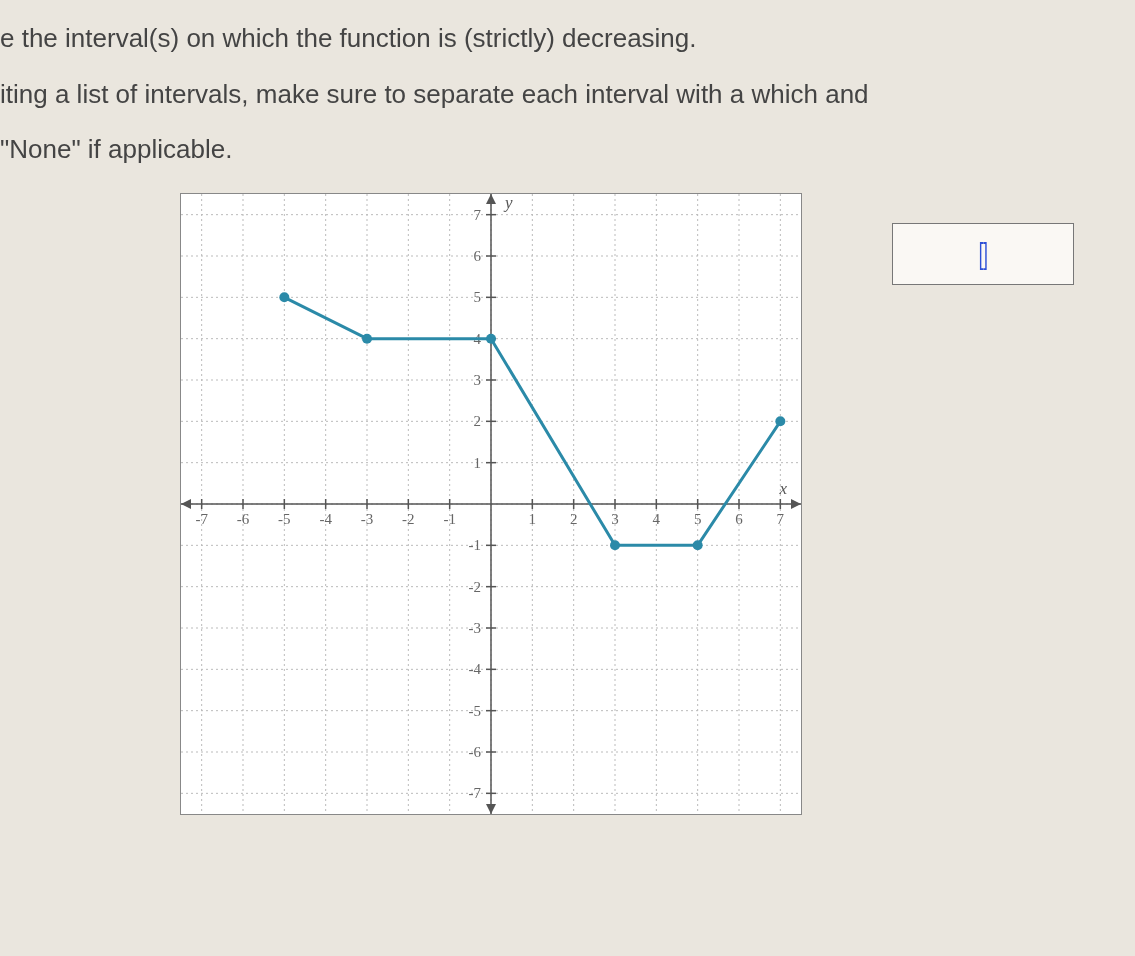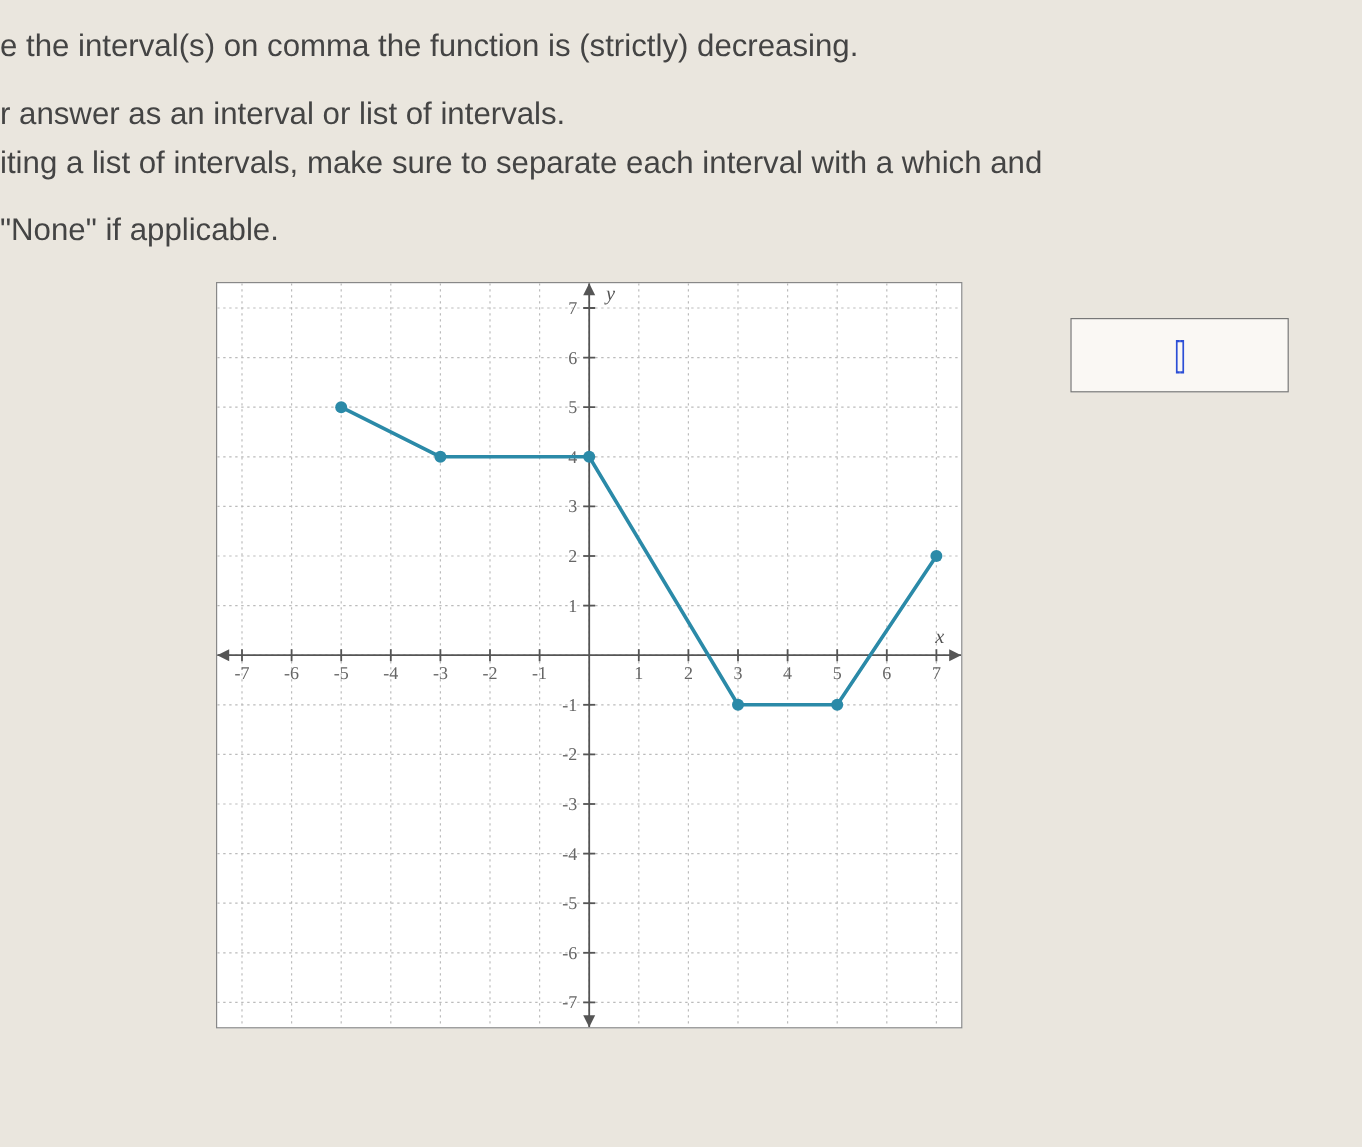--- a/index.html
+++ b/index.html
@@ -66,22 +66,21 @@
     font-family: Arial, sans-serif;
     display:inline-block;
     transform: scaleX(0.55);
   }
 </style>
 </head>
 <body>
 
 <div class="page">
 
-  <div class="qtext block1">e the interval(s) on comma the function is (strictly) decreasing.</div>
-  <div class="qtext block2">r answer as an interval or list of intervals.</div>
+  <div class="qtext block1">e the interval(s) on which the function is (strictly) decreasing.</div>
   <div class="qtext block3">iting a list of intervals, make sure to separate each interval with a which and</div>
   <div class="qtext block4">"None" if applicable.</div>
 
   <div class="chart-row">
     <div class="chart-box">
       <svg class="chart" id="chart-svg" width="620" height="620">
           <line x1="20.666666666666668" y1="0" x2="20.666666666666668" y2="620" class="grid-line dot"></line>
           <line x1="62" y1="0" x2="62" y2="620" class="grid-line dot"></line>
           <line x1="103.33333333333333" y1="0" x2="103.33333333333333" y2="620" class="grid-line dot"></line>
           <line x1="144.66666666666666" y1="0" x2="144.66666666666666" y2="620" class="grid-line dot"></line>

